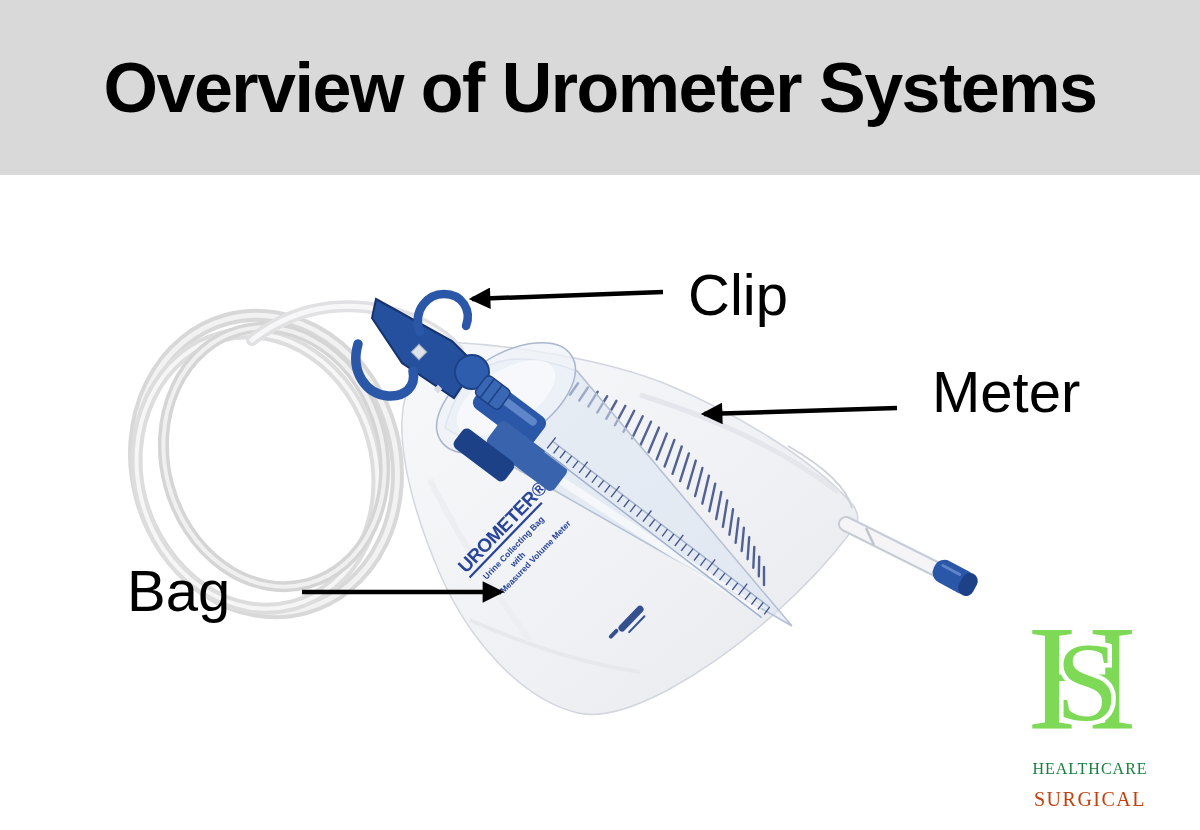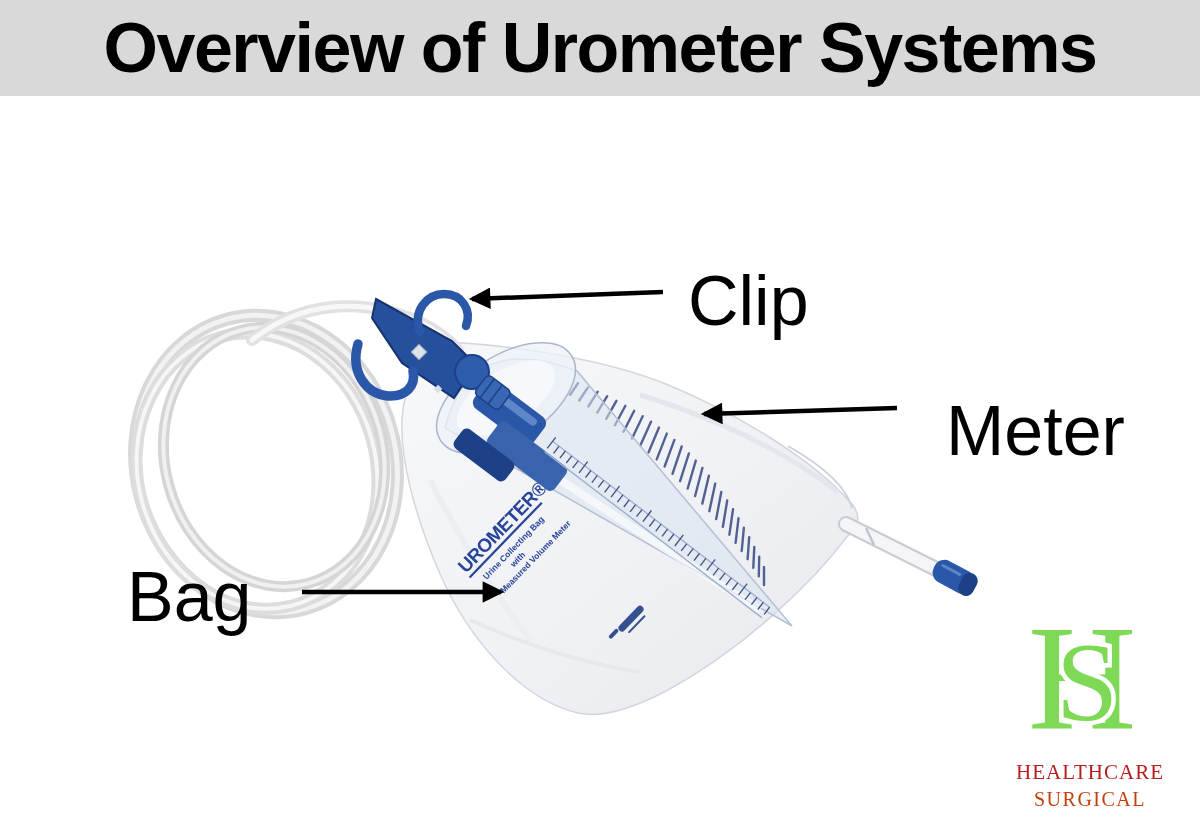--- a/index.html
+++ b/index.html
@@ -1,52 +1,52 @@
 <!DOCTYPE html>
 <html><head>
 <meta charset="utf-8">
 <style>
   html,body{margin:0;padding:0;}
   body{
     width:1200px;height:830px;position:relative;overflow:hidden;
     background:#ffffff;font-family:"Liberation Sans",sans-serif;
   }
   .banner{
-    position:absolute;left:0;top:0;width:1200px;height:96px;
+    position:absolute;left:0;top:0;width:1200px;height:175px;
     background:#d9d9d9;display:flex;align-items:center;justify-content:center;
   }
   .title{
     font-size:70px;font-weight:800;color:#000;letter-spacing:-1.5px;
     white-space:nowrap;
   }
   .figure-svg{position:absolute;left:0;top:0;}
   .part-label{
-    position:absolute;font-size:70px;font-weight:400;color:#000;
+    position:absolute;font-size:58px;font-weight:400;color:#000;
     line-height:1;white-space:nowrap;
   }
   .label-clip{left:688px;top:266px;}
-  .label-meter{left:932px;top:396px;margin-left:14px;}
+  .label-meter{left:932px;top:363px;}
   .label-bag{left:127px;top:562px;text-align:center;}
   .logo{position:absolute;left:990px;top:600px;width:200px;height:220px;}
   .logo .mono-h{
     position:absolute;left:38px;top:2px;font-family:"Liberation Serif",serif;
     font-size:150px;line-height:1;color:#7ed957;font-weight:400;
   }
   .logo .mono-s-back{
     position:absolute;left:66px;top:26px;font-family:"Liberation Serif",serif;
     font-size:112px;line-height:1;color:#7ed957;-webkit-text-stroke:9px #ffffff;
   }
   .logo .mono-s{
     position:absolute;left:66px;top:26px;font-family:"Liberation Serif",serif;
     font-size:112px;line-height:1;color:#7ed957;
   }
   .logo .logo-line1{
     position:absolute;left:0;top:160px;width:200px;text-align:center;
-    font-family:"Liberation Serif",serif;font-size:21px;letter-spacing:1px;
-    color:#b91c1c;
+    font-family:"Liberation Serif",serif;font-size:16px;letter-spacing:1px;
+    color:#15803d;
   }
   .logo .logo-line2{
     position:absolute;left:0;top:188px;width:200px;text-align:center;
     font-family:"Liberation Serif",serif;font-size:20px;letter-spacing:1.5px;
     color:#c2410c;
   }
 </style>
 </head>
 <body>
 

